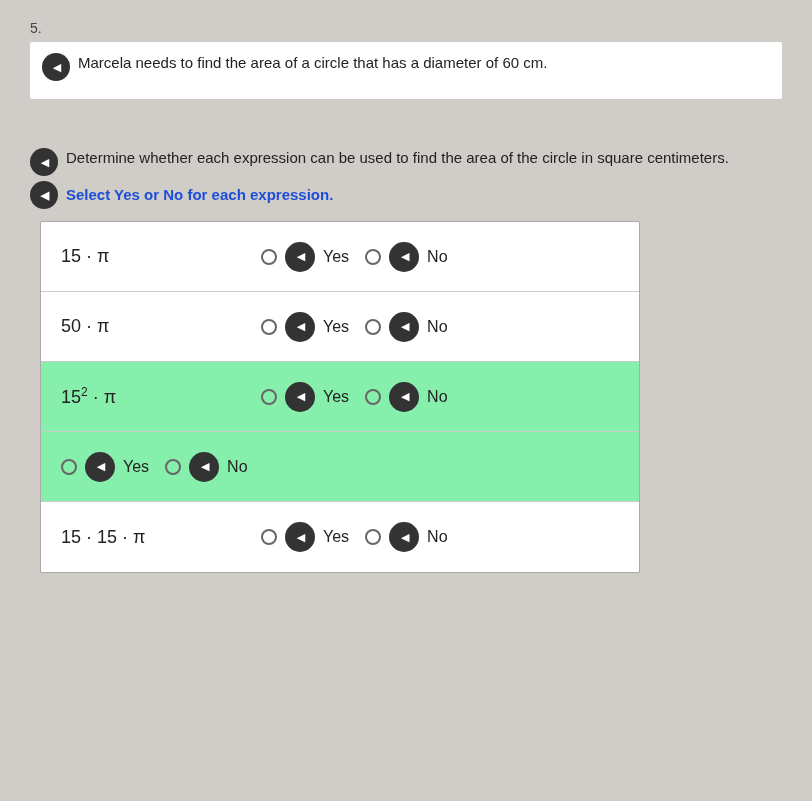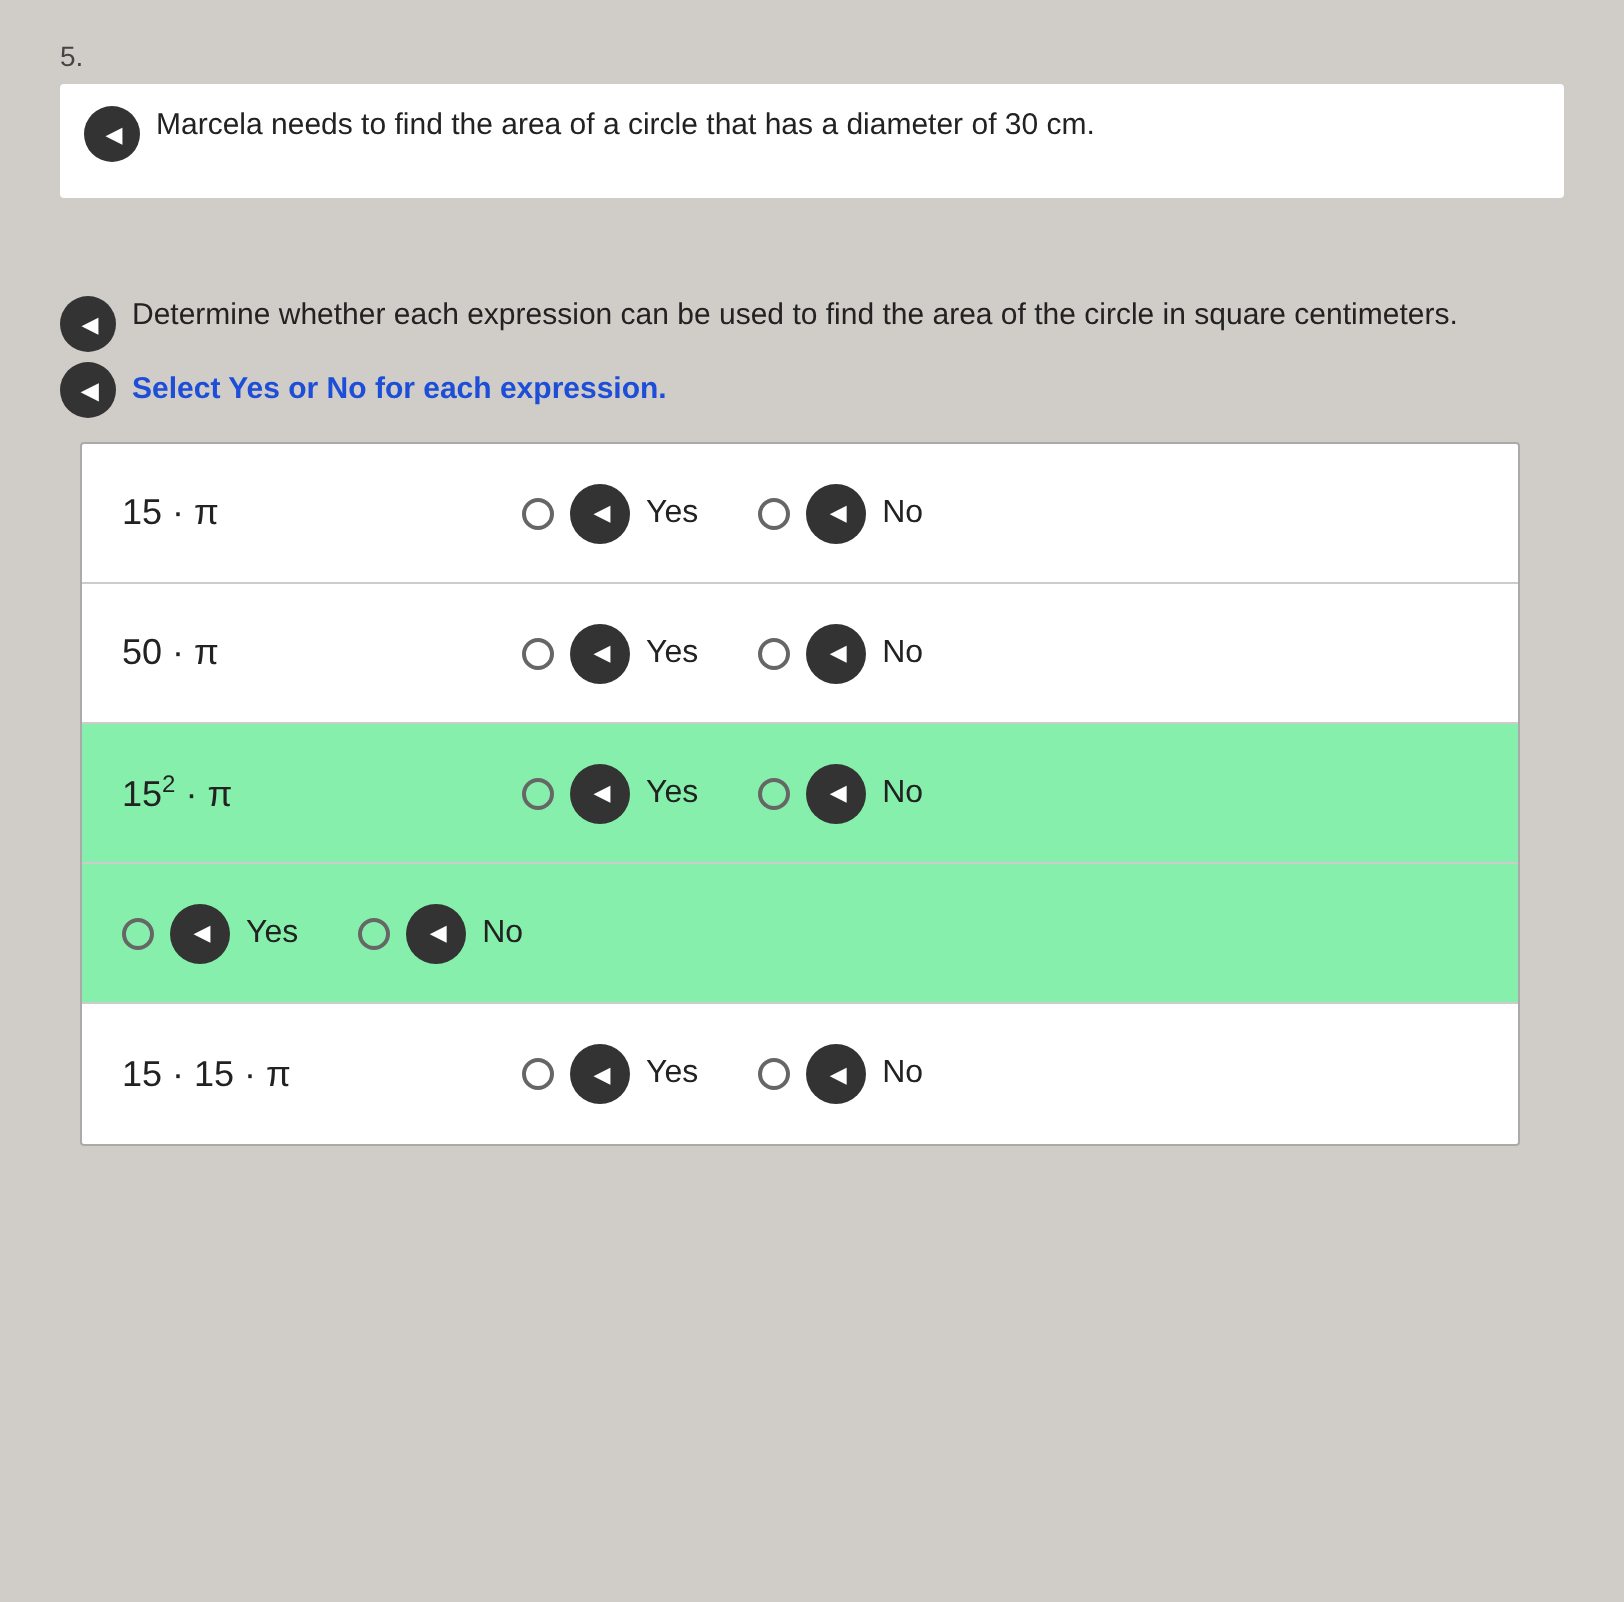--- a/index.html
+++ b/index.html
@@ -65,21 +65,21 @@
       align-items: center;
       gap: 8px;
       margin-bottom: 10px;
     }
 
     .table-container {
       background: white;
       border: 1px solid #aaa;
       border-radius: 2px;
       overflow: hidden;
-      width: 720px;
+      width: 600px;
       margin-left: 10px;
     }
 
     .table-row {
       display: flex;
       align-items: center;
       border-bottom: 1px solid #ccc;
       padding: 18px 20px;
       min-height: 70px;
     }
@@ -94,21 +94,21 @@
 
     .expression-cell {
       width: 200px;
       font-size: 18px;
       color: #222;
     }
 
     .options-cell {
       display: flex;
       align-items: flex-end;
-      gap: 30px;
+      gap: 16px;
       flex: 1;
     }
 
     .radio-option {
       display: flex;
       align-items: center;
       gap: 8px;
     }
 
     .radio-circle {
@@ -161,21 +161,21 @@
 </head>
 <body>
 
 <div class="top-section">
 
   <div class="problem-number">5.</div>
 
   <div class="main-problem">
     <div class="instruction-block">
       <div class="audio-icon"></div>
-      <div class="instruction-text">Marcela needs to find the area of a circle that has a diameter of 30 cm.</div>
+      <div class="instruction-text">Marcela needs to find the area of a circle that has a diameter of 60 cm.</div>
     </div>
   </div>
 
   <div class="instruction-block sub-instruction">
     <div class="audio-icon"></div>
     <div class="instruction-text">Determine whether each expression can be used to find the area of the circle in square centimeters.</div>
   </div>
 
   <div class="select-instruction">
     <div class="audio-icon"></div>

